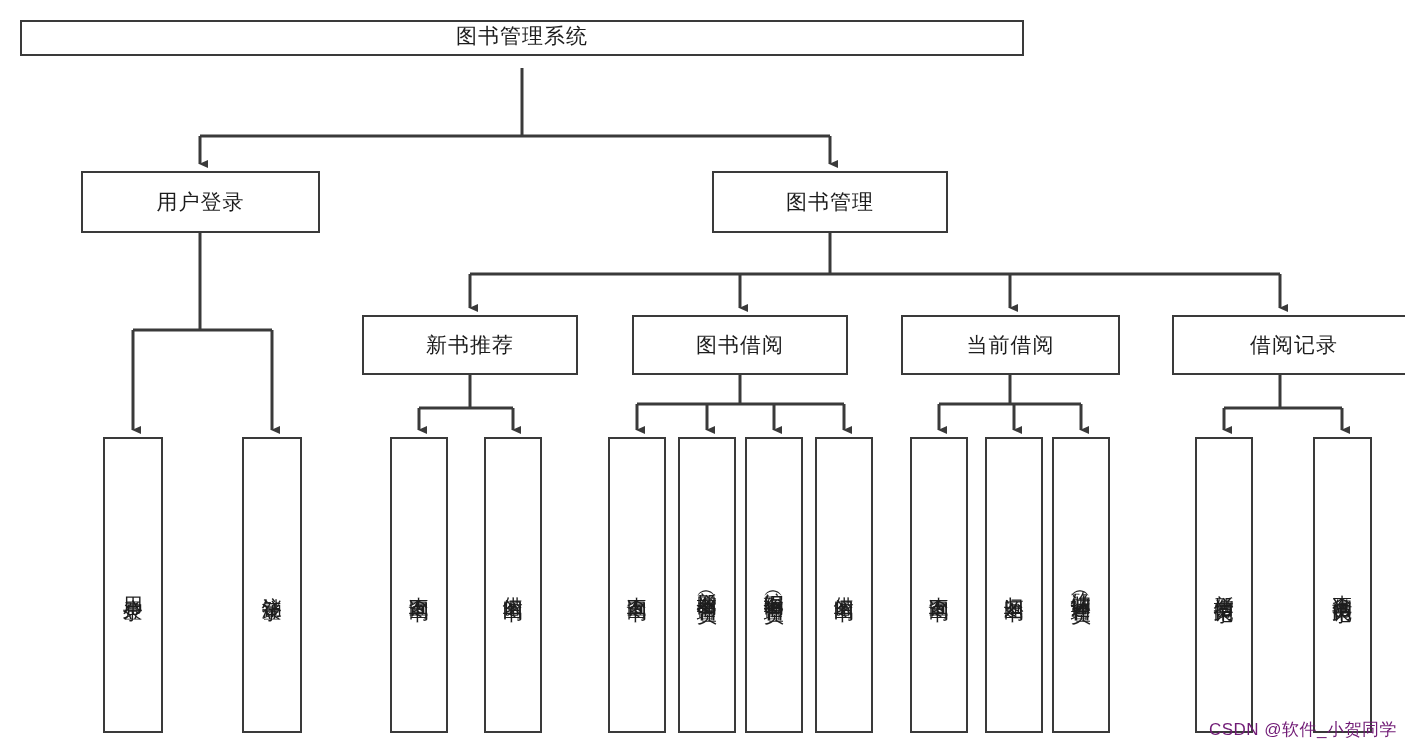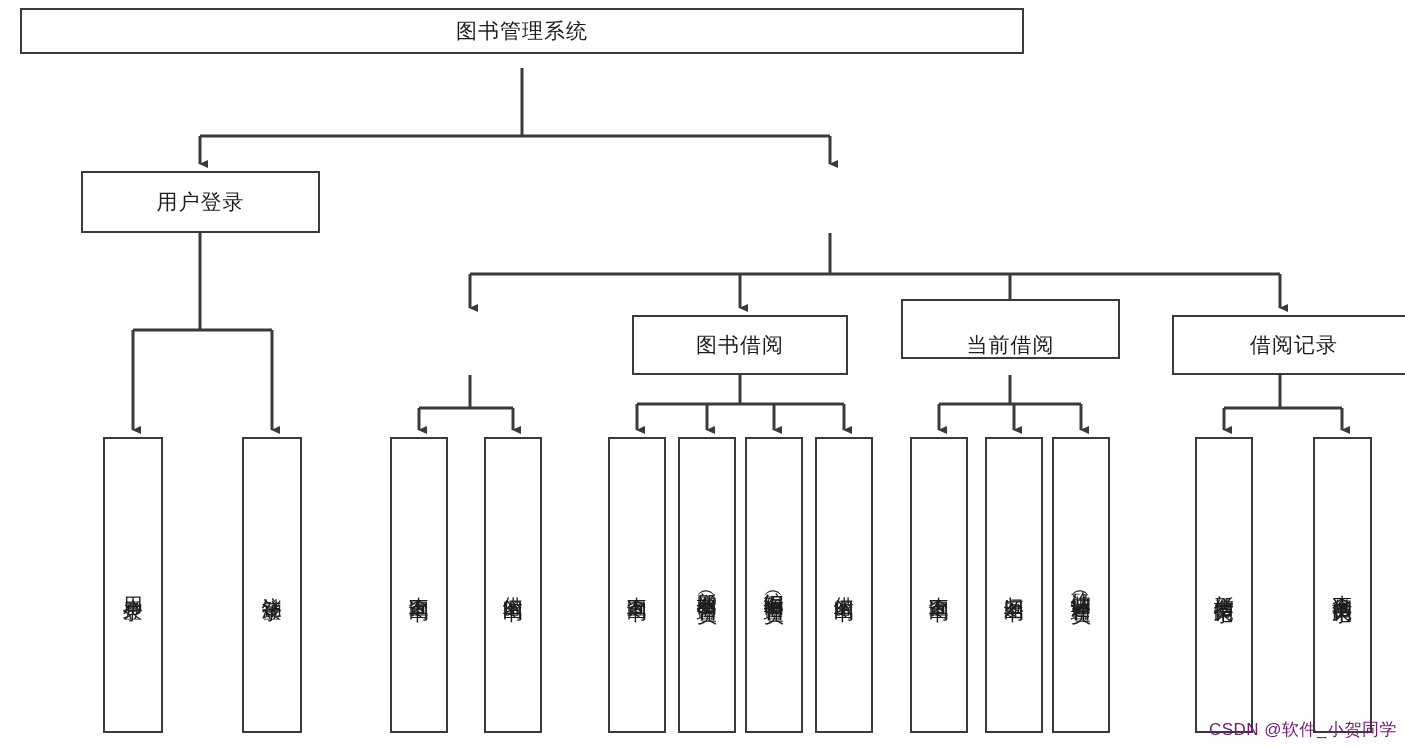--- a/index.html
+++ b/index.html
@@ -129,32 +129,38 @@
     </g>
 
     <g stroke="#3a3a3a" stroke-width="3" fill="none">
       <path d="M 1280 375 L 1280 408"></path>
       <path d="M 1224 408 L 1342 408"></path>
       <path d="M 1224 408 L 1224 430" marker-end="url(#arrowhead)"></path>
       <path d="M 1342 408 L 1342 430" marker-end="url(#arrowhead)"></path>
     </g>
   </svg>
 
-  <div class="node-box" style="left: 20px; top: 8px; width: 1004px; height: 46px;">
+  <div class="node-box" style="left: 20px; top: 20px; width: 1004px; height: 36px; font-family: Liberation Mono, monospace;">
     <span class="node-label-h">图书管理系统</span>
   </div>
 
   <div class="node-box" style="left: 81px; top: 171px; width: 239px; height: 62px;">
     <span class="node-label-h">用户登录</span>
   </div>
-
+  <div class="node-box" style="left: 712px; top: 171px; width: 236px; height: 62px;">
+    <span class="node-label-h">图书管理</span>
+  </div>
+
+  <div class="node-box" style="left: 362px; top: 315px; width: 216px; height: 60px;">
+    <span class="node-label-h">新书推荐</span>
+  </div>
   <div class="node-box" style="left: 632px; top: 315px; width: 216px; height: 60px;">
     <span class="node-label-h">图书借阅</span>
   </div>
-  <div class="node-box" style="left: 901px; top: 299px; width: 219px; height: 60px; align-items: flex-end;">
+  <div class="node-box" style="left: 901px; top: 315px; width: 219px; height: 60px;">
     <span class="node-label-h">当前借阅</span>
   </div>
   <div class="node-box" style="left: 1172px; top: 315px; width: 244px; height: 60px;">
     <span class="node-label-h">借阅记录</span>
   </div>
 
   <div class="node-box vertical" style="left: 103px; top: 437px; width: 60px; height: 296px;">
     <span class="node-label-v">用户登录</span>
   </div>
   <div class="node-box vertical" style="left: 242px; top: 437px; width: 60px; height: 296px;">

